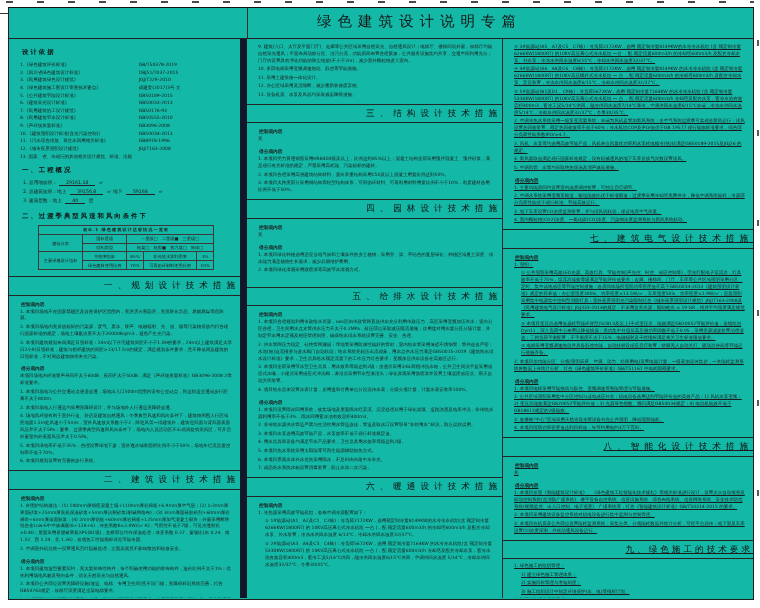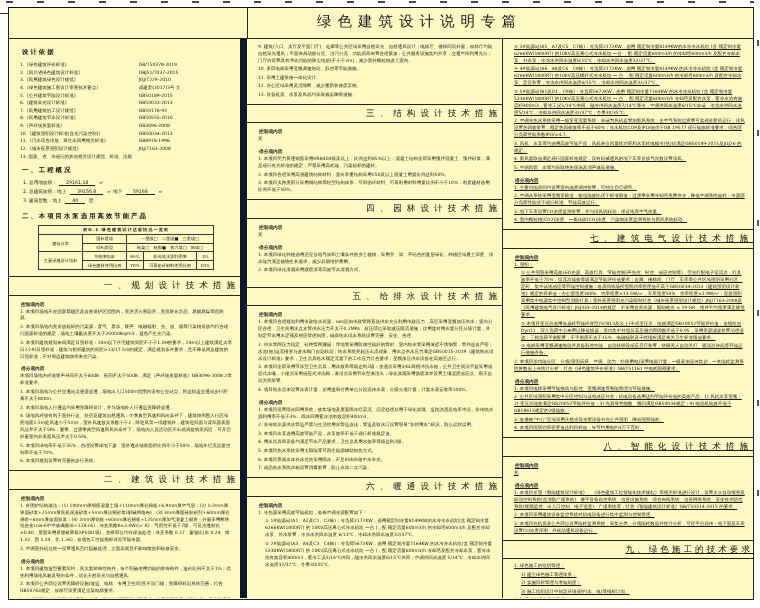--- a/index.html
+++ b/index.html
@@ -6,21 +6,21 @@
   body{width:760px;height:608px;position:relative;overflow:hidden;
        font-family:"DejaVu Sans","Liberation Sans",sans-serif;color:#1c1c1c;}
   
   .ruler-top{position:absolute;left:6px;top:1px;width:748px;height:2px;
     background:repeating-linear-gradient(90deg,#4a4a4a 0 7px,transparent 7px 31px);}
   .ruler-right{position:absolute;right:1px;top:40px;width:2px;height:540px;
     background:repeating-linear-gradient(180deg,#5a5a5a 0 6px,transparent 6px 90px);}
   .ruler-left-tick{position:absolute;left:0;top:13px;width:8px;height:1px;background:#333;}
   
   .sheet{position:absolute;left:8px;top:7px;width:744px;height:591px;
-         border:1px solid #1f1f1f;border-top:1.6px solid #111;background:#fef9c3;}
+         border:1px solid #1f1f1f;border-top:1.6px solid #111;background:#14b8a6;}
   .titleband{position:relative;height:30px;border-bottom:1px solid #222;}
   .titleband .vline{position:absolute;left:238px;top:0;width:1px;height:100%;background:#2a2a2a;}
   .page-title{position:absolute;left:308px;top:4px;font-size:14.5px;letter-spacing:6px;
               font-weight:500;color:#151515;white-space:nowrap;}
   .cols{display:flex;height:559px;}
   .col{box-sizing:border-box;padding:3px 8px 0 11px;overflow:hidden;}
   .c1{width:238px;border-right:7px solid #0f172a;}
   .c2{width:256px;border-right:1px solid #262626;}
   .c3{flex:1;text-decoration:underline;}
   
@@ -107,21 +107,21 @@
           <span class="rc">JGJ/T163-2008</span>
         </div>
         <div class="ref">
           <span class="rl">13. 国家、省、市现行的其他相关设计规范、标准、法规</span>
           <span class="rc"></span>
         </div>
         <div class="h1">一、工程概况</div>
         <div class="kv"><span>1. 总用地面积：</span><span class="u">29161.18</span><span> ㎡</span></div>
         <div class="kv"><span>2. 总建筑面积：地上 </span><span class="u">39156.8</span><span> ㎡  地下 </span><span class="u">59168</span><span> ㎡</span></div>
         <div class="kv"><span>3. 建筑层数：地上 </span><span class="u">40</span><span> 层</span></div>
-        <div class="h1">二、本项目水泵选用高效节能产品</div>
+        <div class="h1">二、过渡季典型风速和风向条件下</div>
         <table class="sum">
           <tbody>
             <tr>
               <td colspan="5" class="cap">表G.1  绿色建筑设计达标情况一览表</td>
             </tr>
             <tr>
               <td rowspan="2">建筑分类</td>
               <td>国标星级</td>
               <td colspan="3">一星级□　二星级■　三星级□</td>
             </tr>

